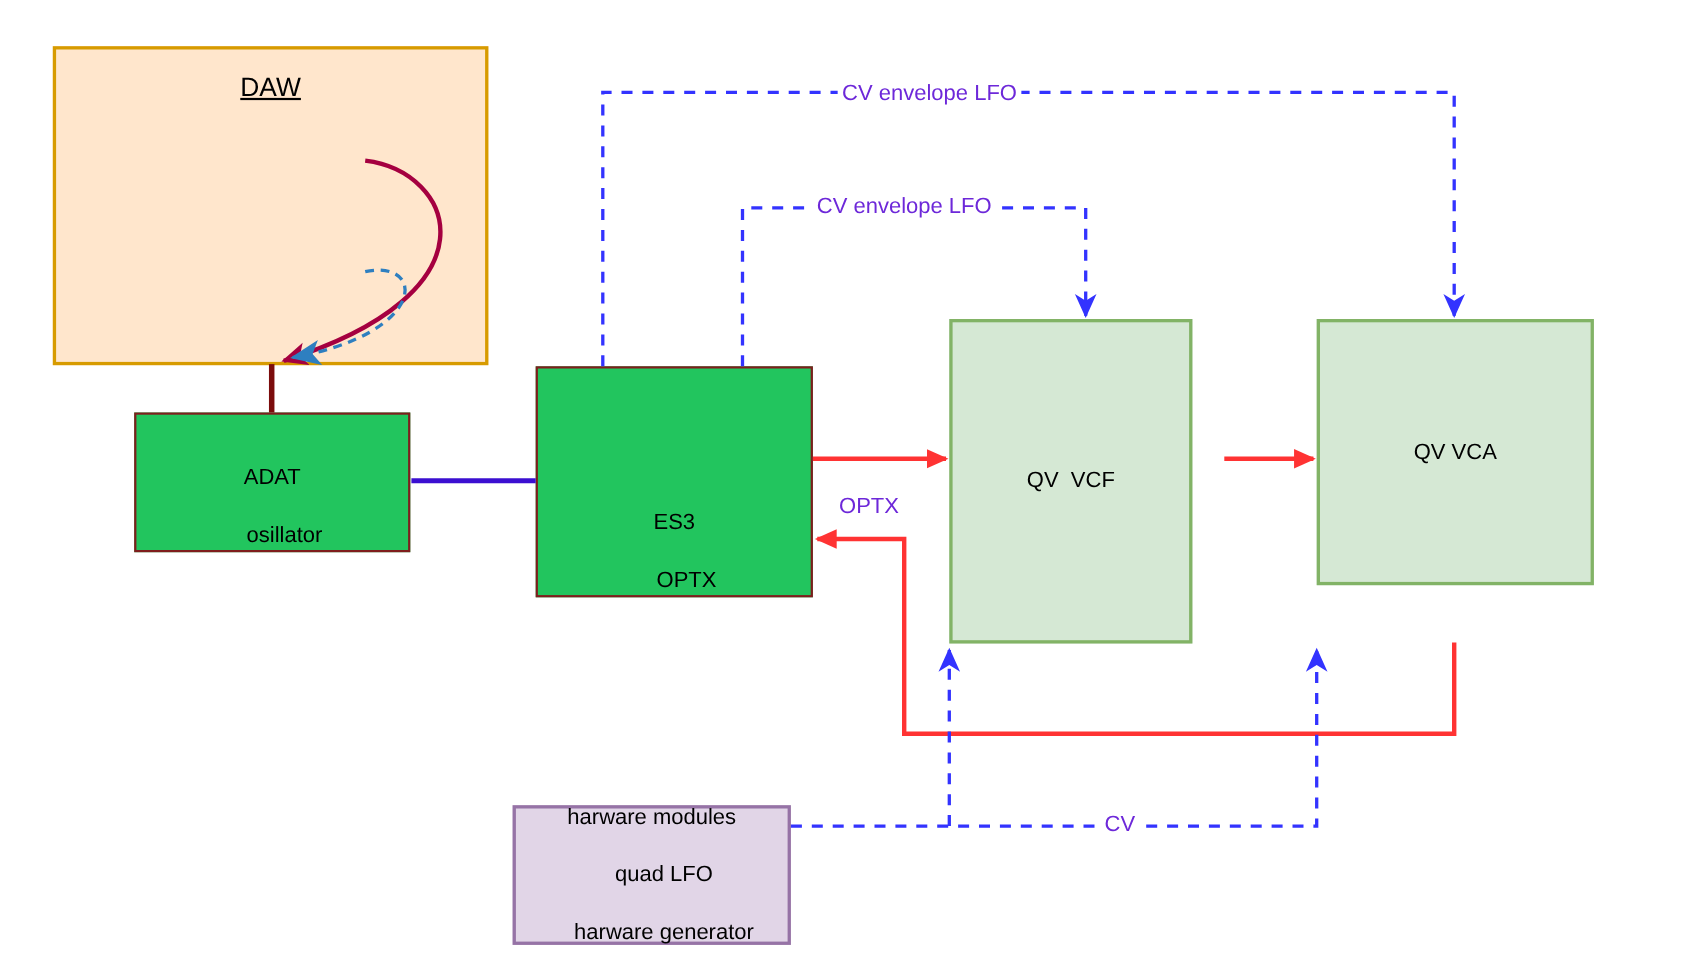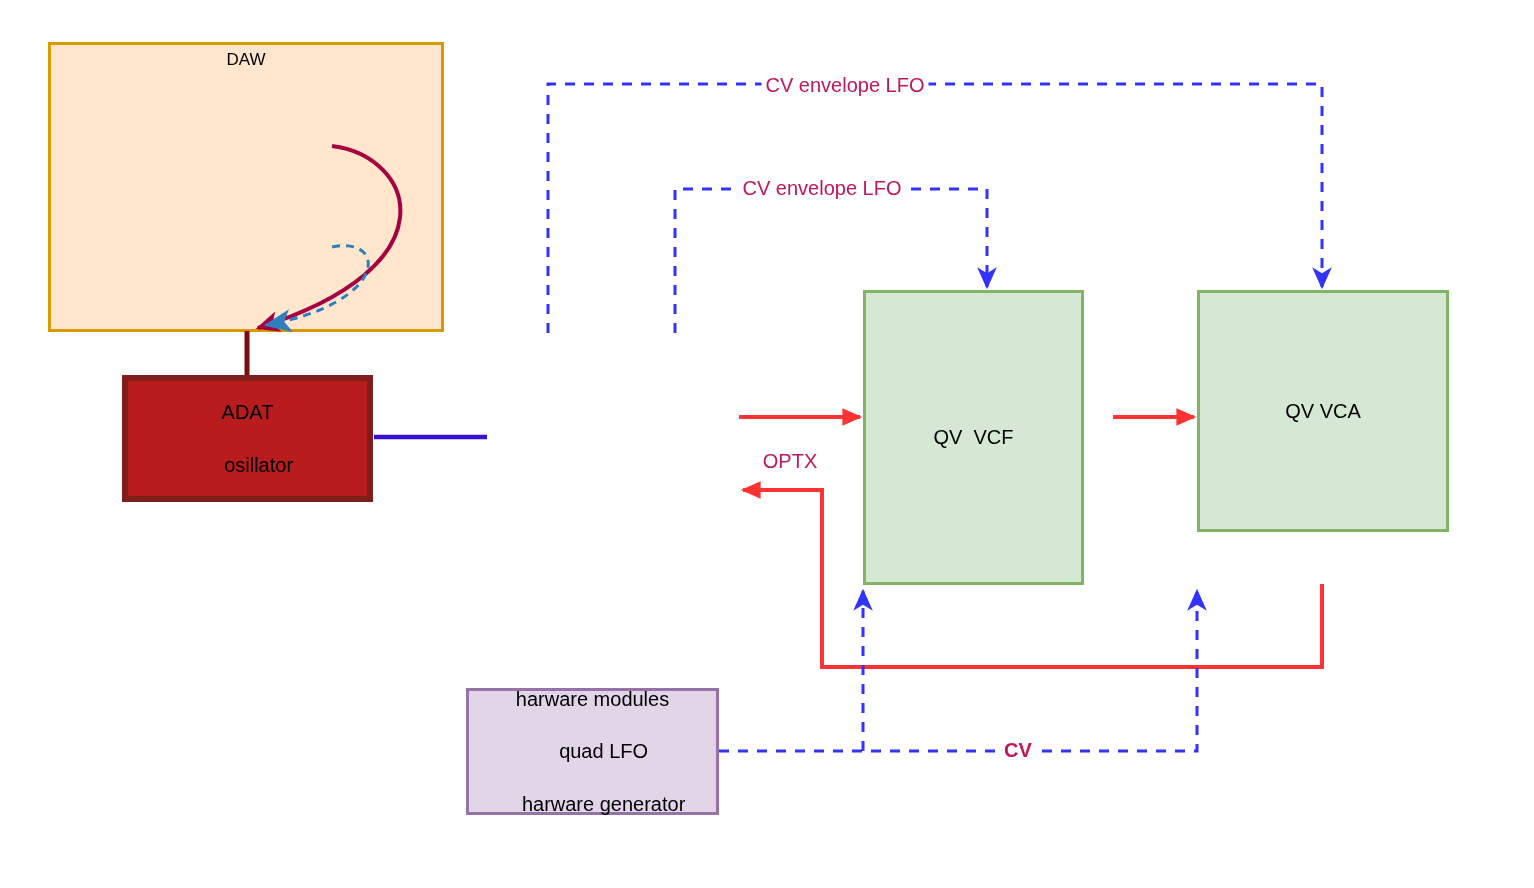--- a/index.html
+++ b/index.html
@@ -5,58 +5,62 @@
   html,body{margin:0;padding:0;background:#ffffff;}
   body{font-family:"Liberation Sans","DejaVu Sans",sans-serif;}
   #canvas{position:relative;width:1534px;height:888px;background:#ffffff;overflow:hidden;}
 
   .node{position:absolute;display:flex;align-items:center;justify-content:center;
         box-sizing:border-box;text-align:center;color:#000;font-size:20px;line-height:1.32;z-index:1;}
   .node .lines{white-space:pre-wrap;}
 
   .daw-group{left:48px;top:42px;width:396px;height:290px;background:#ffe6cc;border:3px solid #d79b00;
              align-items:flex-start;justify-content:center;}
-  .daw-title{margin-top:4px;font-size:17px;}
+  .daw-title{margin-top:19px;font-size:24px;text-decoration:underline;}
 
   .vst-box{background:#dae8fc;border:2px solid #6c8ebf;}
   .vst-osc{left:80px;top:103px;width:252px;height:84px;}
   .vst-env{left:80px;top:208px;width:252px;height:84px;}
 
-  .yellow-box{background:#b91c1c;border:6px solid #7f1d1d;}
+  .yellow-box{background:#22c55e;border:2px solid #7f1d1d;align-items:flex-end;}
   .adat{left:122px;top:375px;width:251px;height:127px;}
   .es3{left:487px;top:333px;width:252px;height:210px;}
 
   .green-box{background:#d5e8d4;border:3px solid #82b366;}
   .vcf{left:863px;top:290px;width:221px;height:295px;}
   .vca{left:1197px;top:290px;width:252px;height:242px;}
 
-  .purple-box{background:#e1d5e7;border:3px solid #9673a6;}
+  .purple-box{background:#e1d5e7;border:3px solid #9673a6;margin-top:44px;}
   .hardware{left:466px;top:688px;width:253px;height:127px;font-size:20px;}
 
   #wires{position:absolute;left:0;top:0;width:1534px;height:888px;z-index:2;pointer-events:none;}
 
   .edge-label{position:absolute;transform:translate(-50%,-50%);background:#ffffff;
-              padding:0 4px;font-size:20px;color:#be185d;z-index:3;white-space:nowrap;text-align:right;}
+              padding:0 4px;font-size:20px;color:#6d28d9;z-index:3;white-space:nowrap;text-align:right;}
 </style>
 </head>
 <body>
 
 <div id="canvas">
 
   <div class="node daw-group">
     <div class="daw-title">DAW</div>
   </div>
 
 
 
   <div class="node yellow-box adat">
     <span class="lines"><span>ADAT</span><br>
     <span>osillator</span></span>
   </div>
 
+  <div class="node yellow-box es3">
+    <span class="lines"><span>ES3</span><br>
+    <span>OPTX</span></span>
+  </div>
 
   <div class="node green-box vcf">
     <span class="lines">QV  VCF</span>
   </div>
 
   <div class="node green-box vca">
     <span class="lines">QV VCA</span>
   </div>
 
   <div class="node purple-box hardware">
@@ -100,15 +104,15 @@
     <path d="M1322,584 L1322,667 L822,667 L822,490 L743,490" fill="none" stroke="#ff3333" stroke-width="4" marker-end="url(#redArrow)"></path>
 
     <path d="M719,751 L1197,751 L1197,591" fill="none" stroke="#3333ff" stroke-width="3" stroke-dasharray="10 9" marker-end="url(#blueArrow)"></path>
 
     <path d="M863,751 L863,591" fill="none" stroke="#3333ff" stroke-width="3" stroke-dasharray="10 9" marker-end="url(#blueArrow)"></path>
   </svg>
 
   <div class="edge-label" style="left:845px;top:85px;">CV envelope LFO</div>
   <div class="edge-label" style="left:822px;top:188px;">CV envelope LFO</div>
   <div class="edge-label" style="left:790px;top:461px;">OPTX</div>
-  <div class="edge-label" style="left:1018px;top:750px;font-weight:bold;">CV</div>
+  <div class="edge-label" style="left:1018px;top:750px;">CV</div>
 
 </div>
 
 </body></html>

